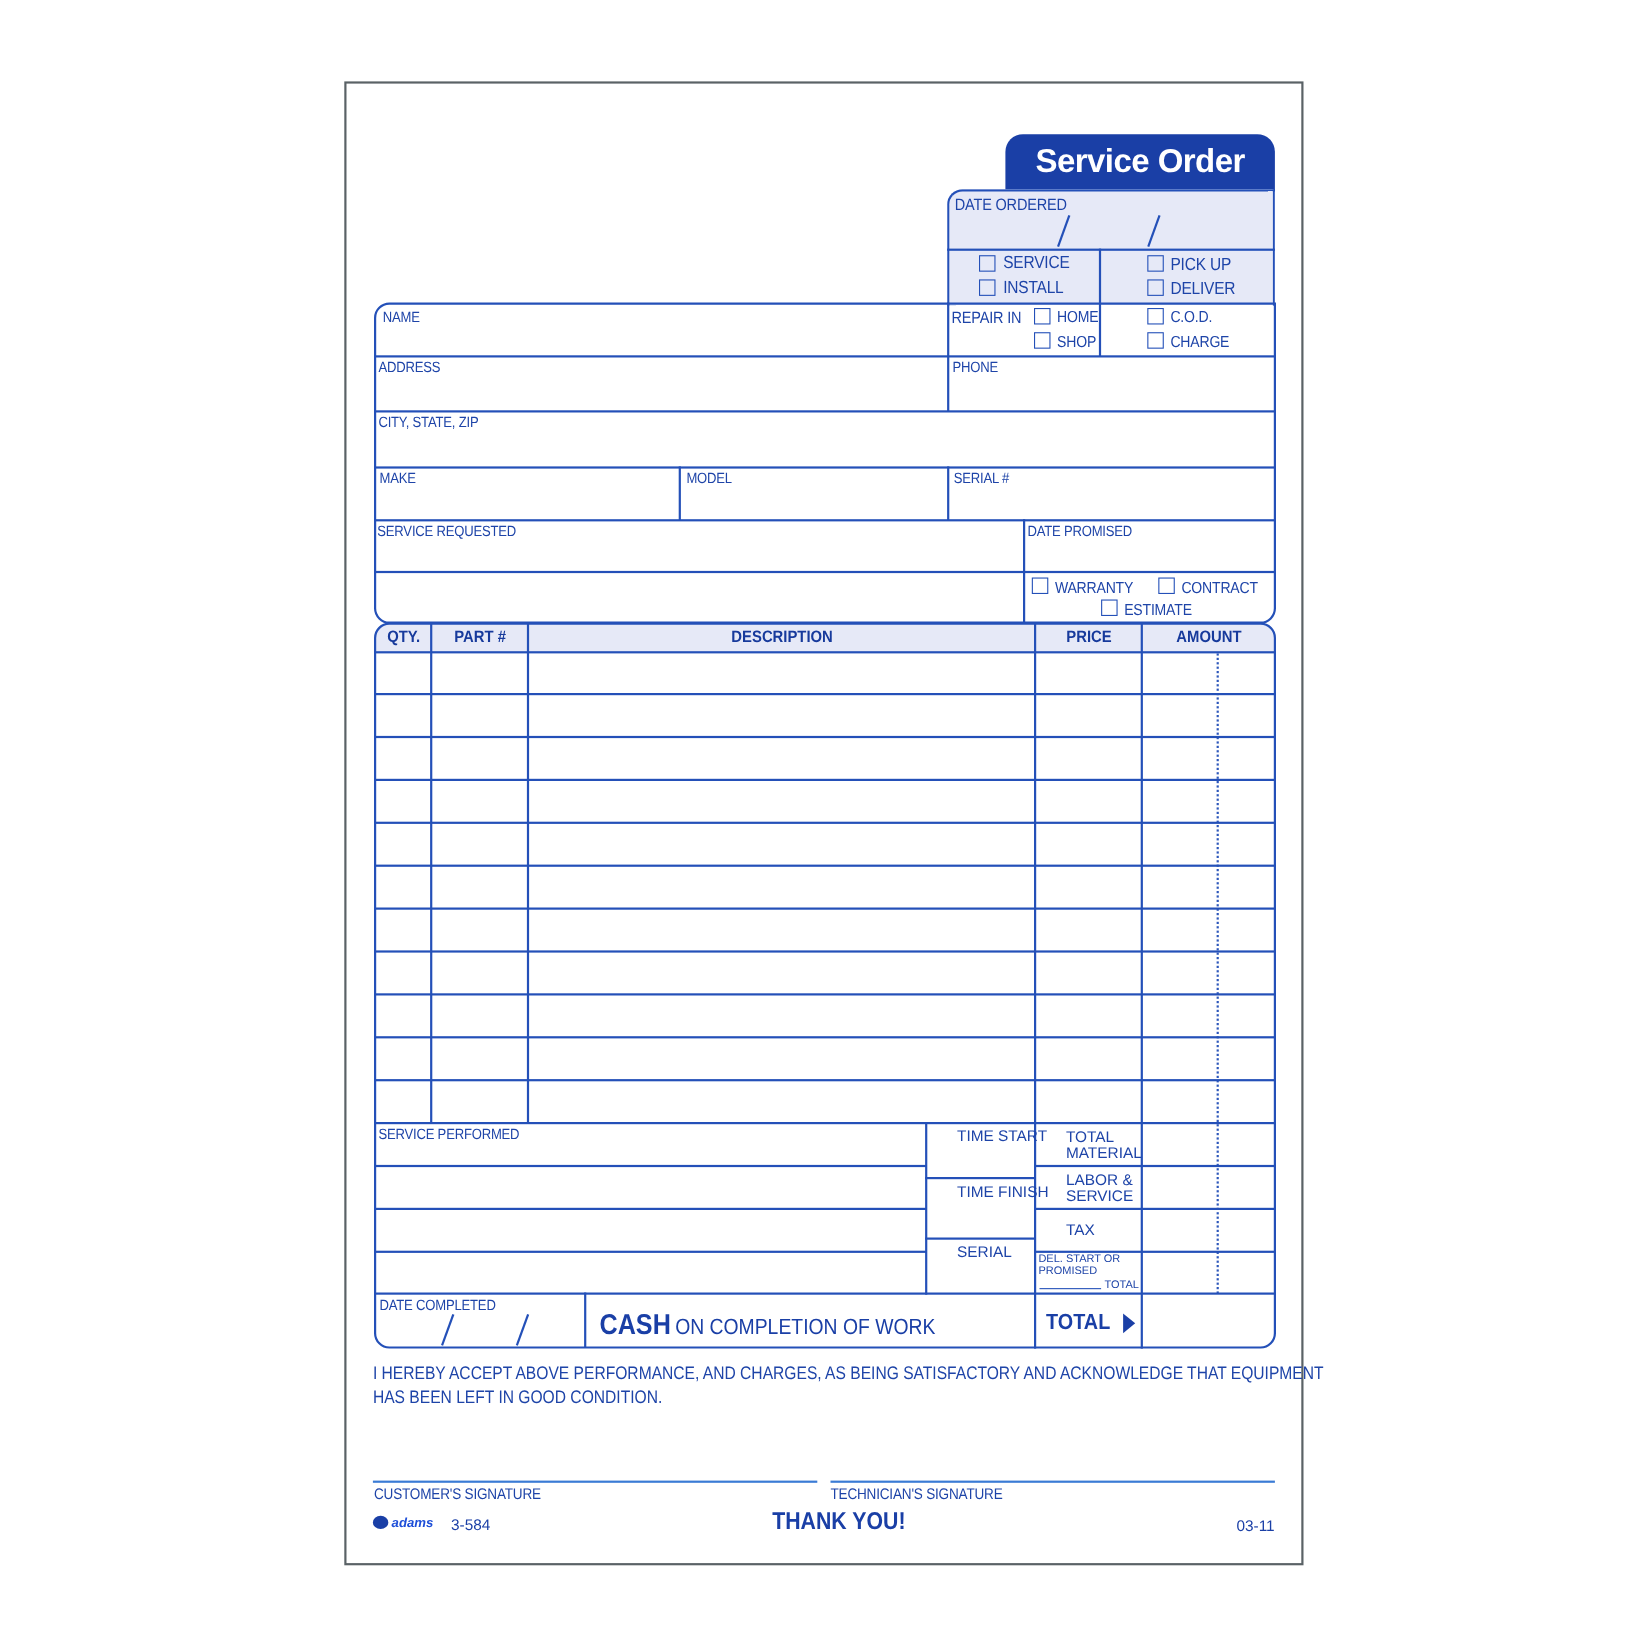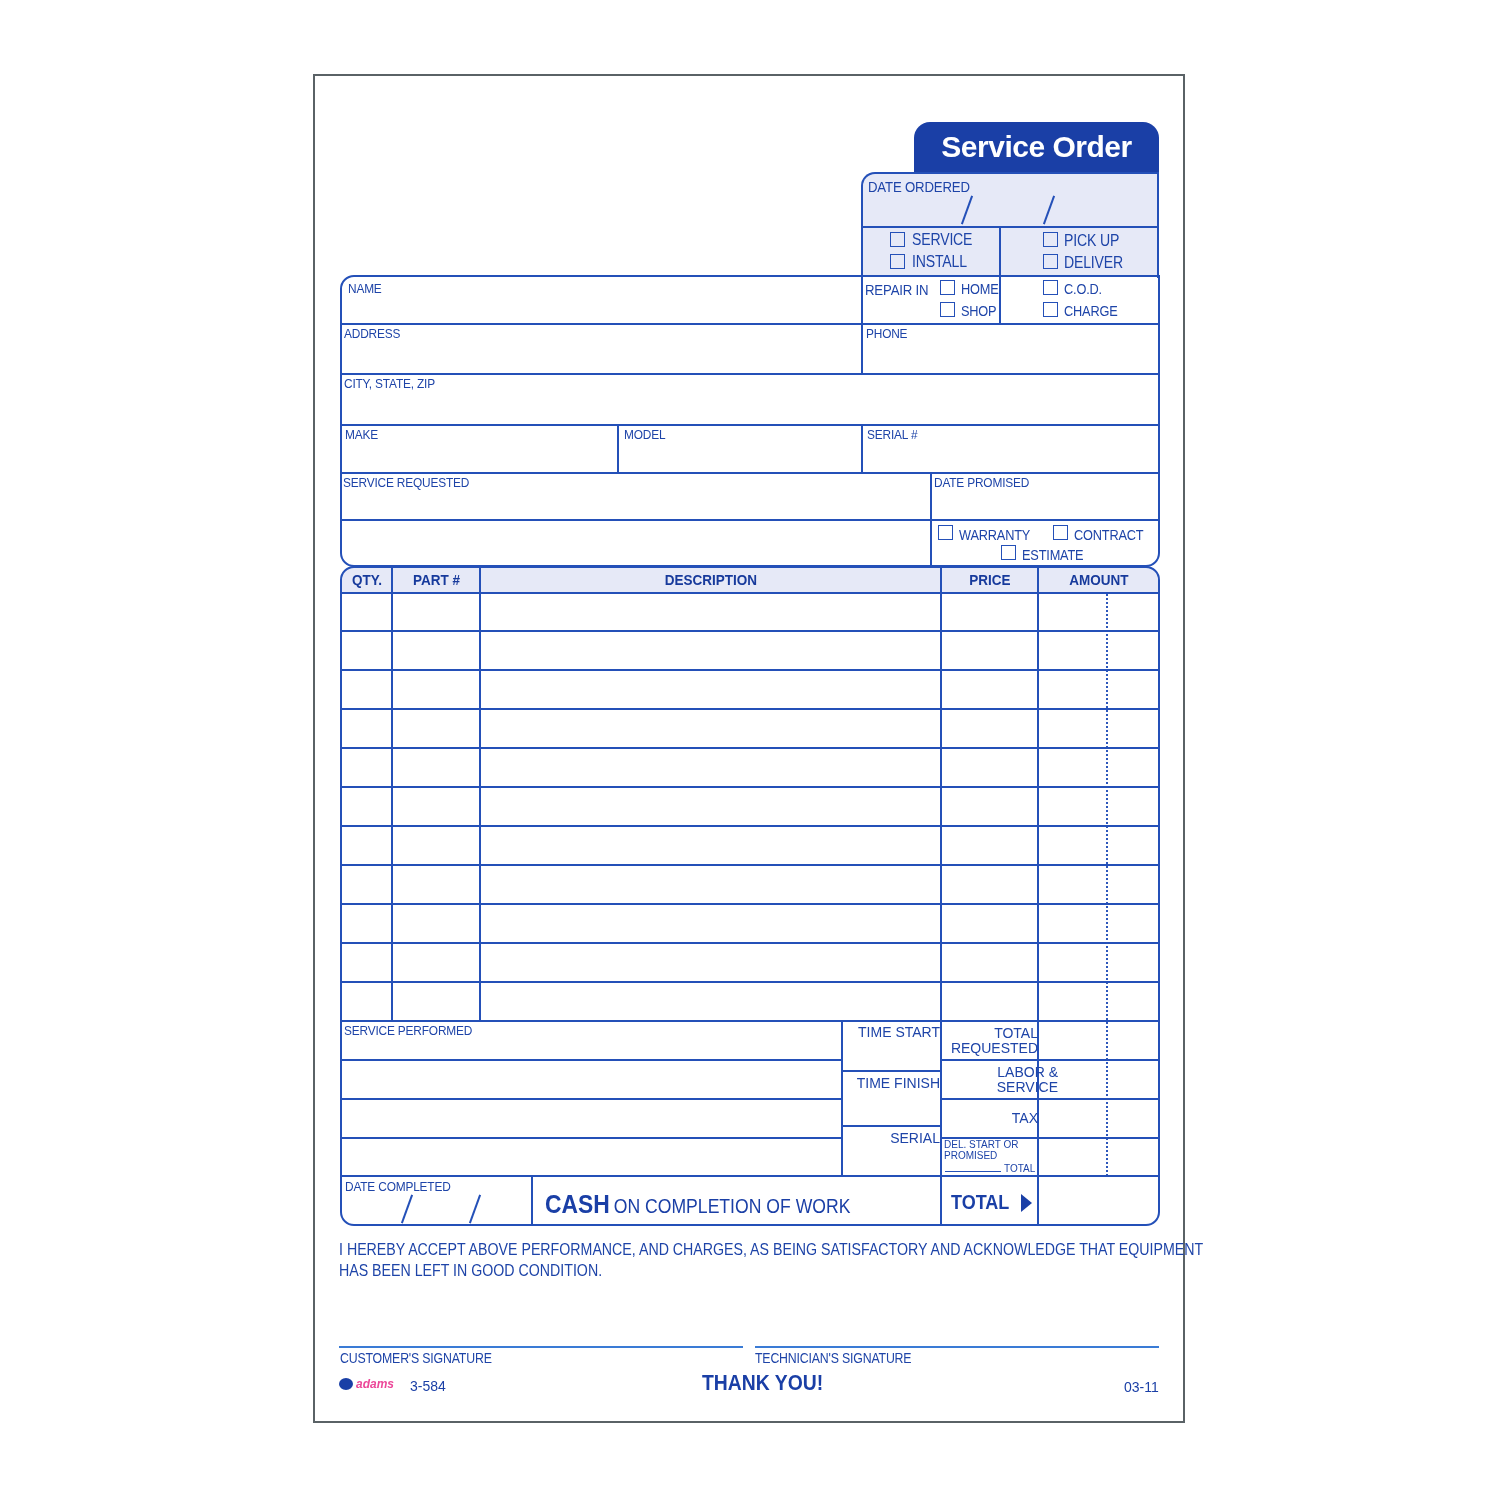--- a/index.html
+++ b/index.html
@@ -1,20 +1,20 @@
 <!DOCTYPE html>
 <html><head>
 <meta charset="utf-8">
 <style>
   html,body{margin:0;padding:0;background:#ffffff;}
   body{width:1500px;height:1500px;position:relative;overflow:hidden;font-family:"Liberation Sans",sans-serif;}
   .page{position:absolute;left:313px;top:74px;width:872px;height:1349px;border:2px solid #5a6266;background:#fff;box-sizing:border-box;}
   .abs{position:absolute;}
   .lbl{position:absolute;font-family:"Liberation Sans",sans-serif;font-size:13.5px;color:#1e44a8;transform:scaleX(0.88);transform-origin:left top;white-space:nowrap;letter-spacing:-0.2px;}
-  .lbl-c{position:absolute;font-family:"Liberation Sans",sans-serif;font-size:13.5px;color:#1e44a8;text-align:right;line-height:15px;white-space:nowrap;}
+  .lbl-c{position:absolute;font-family:"Liberation Sans",sans-serif;font-size:13.5px;color:#1e44a8;text-align:left;line-height:15px;white-space:nowrap;padding-left:27px;}
   .hline{position:absolute;height:2px;background:#2450b8;}
   .vline{position:absolute;width:2px;background:#2450b8;}
   .box{position:absolute;width:15px;height:15px;border:1.5px solid #2450b8;box-sizing:border-box;background:transparent;}
   .tint{position:absolute;background:#e6e9f7;}
   .th{position:absolute;font-family:"Liberation Sans",sans-serif;font-weight:bold;font-size:15px;color:#173a9c;text-align:center;transform:scaleX(0.9);}
   .slash{position:absolute;width:2px;height:30px;background:#2450b8;transform:rotate(20deg);}
   .dash{position:absolute;width:0;border-left:2px dotted #2d57bb;}
 </style>
 </head>
 <body>
@@ -128,21 +128,21 @@
 <div class="vline" style="left:841px;top:1020px;height:157px;"></div>
 
 <div class="lbl-c" style="left:843px;top:1025px;width:97px;font-size:14px;">TIME START</div>
 <div class="hline" style="left:841px;top:1070px;width:100px;"></div>
 <div class="lbl-c" style="left:843px;top:1076px;width:97px;font-size:14px;">TIME FINISH</div>
 <div class="hline" style="left:841px;top:1125px;width:100px;"></div>
 <div class="lbl-c" style="left:843px;top:1131px;width:97px;font-size:14px;">SERIAL</div>
 
 <div class="lbl-c" style="left:942px;top:1026px;width:96px;font-size:14px;">
   <div>TOTAL</div>
-  <div>REQUESTED</div>
+  <div>MATERIAL</div>
 </div>
 <div class="hline" style="left:940px;top:1059px;width:220px;"></div>
 <div class="lbl-c" style="left:942px;top:1065px;width:116px;font-size:14px;">
   <div>LABOR &amp;</div>
   <div>SERVICE</div>
 </div>
 <div class="hline" style="left:940px;top:1098px;width:220px;"></div>
 <div class="lbl-c" style="left:942px;top:1111px;width:96px;font-size:14px;">TAX</div>
 <div class="hline" style="left:940px;top:1137px;width:220px;"></div>
 <div class="abs" style="left:944px;top:1139px;font-size:10px;color:#1e44a8;line-height:11px;">
@@ -174,16 +174,16 @@
   <div>I HEREBY ACCEPT ABOVE PERFORMANCE, AND CHARGES, AS BEING SATISFACTORY AND ACKNOWLEDGE THAT EQUIPMENT</div>
   <div>HAS BEEN LEFT IN GOOD CONDITION.</div>
 </div>
 
 <div class="abs" style="left:339px;top:1346px;width:404px;height:2px;background:#3a7bd5;"></div>
 <div class="lbl" style="left:340px;top:1350px;font-size:14px;">CUSTOMER'S SIGNATURE</div>
 <div class="abs" style="left:755px;top:1346px;width:404px;height:2px;background:#3a7bd5;"></div>
 <div class="lbl" style="left:755px;top:1350px;font-size:14px;">TECHNICIAN'S SIGNATURE</div>
 
 <div class="abs" style="left:339px;top:1378px;width:14px;height:12px;border-radius:50%;background:#1a3fa6;"></div>
-<div class="abs" style="left:356px;top:1377px;font-size:12px;font-weight:bold;font-style:italic;color:#ec4899;">adams</div>
+<div class="abs" style="left:356px;top:1377px;font-size:12px;font-weight:bold;font-style:italic;color:#1d4ed8;">adams</div>
 <div class="abs" style="left:410px;top:1378px;font-size:14px;color:#1a3fa6;">3-584</div>
 <div class="abs" style="left:702px;top:1370px;font-size:22px;font-weight:bold;color:#1a3fa6;transform:scaleX(0.88);transform-origin:left top;white-space:nowrap;">THANK YOU!</div>
 <div class="abs" style="left:1124px;top:1379px;font-size:14px;color:#1a3fa6;">03-11</div>
 
 </body></html>

